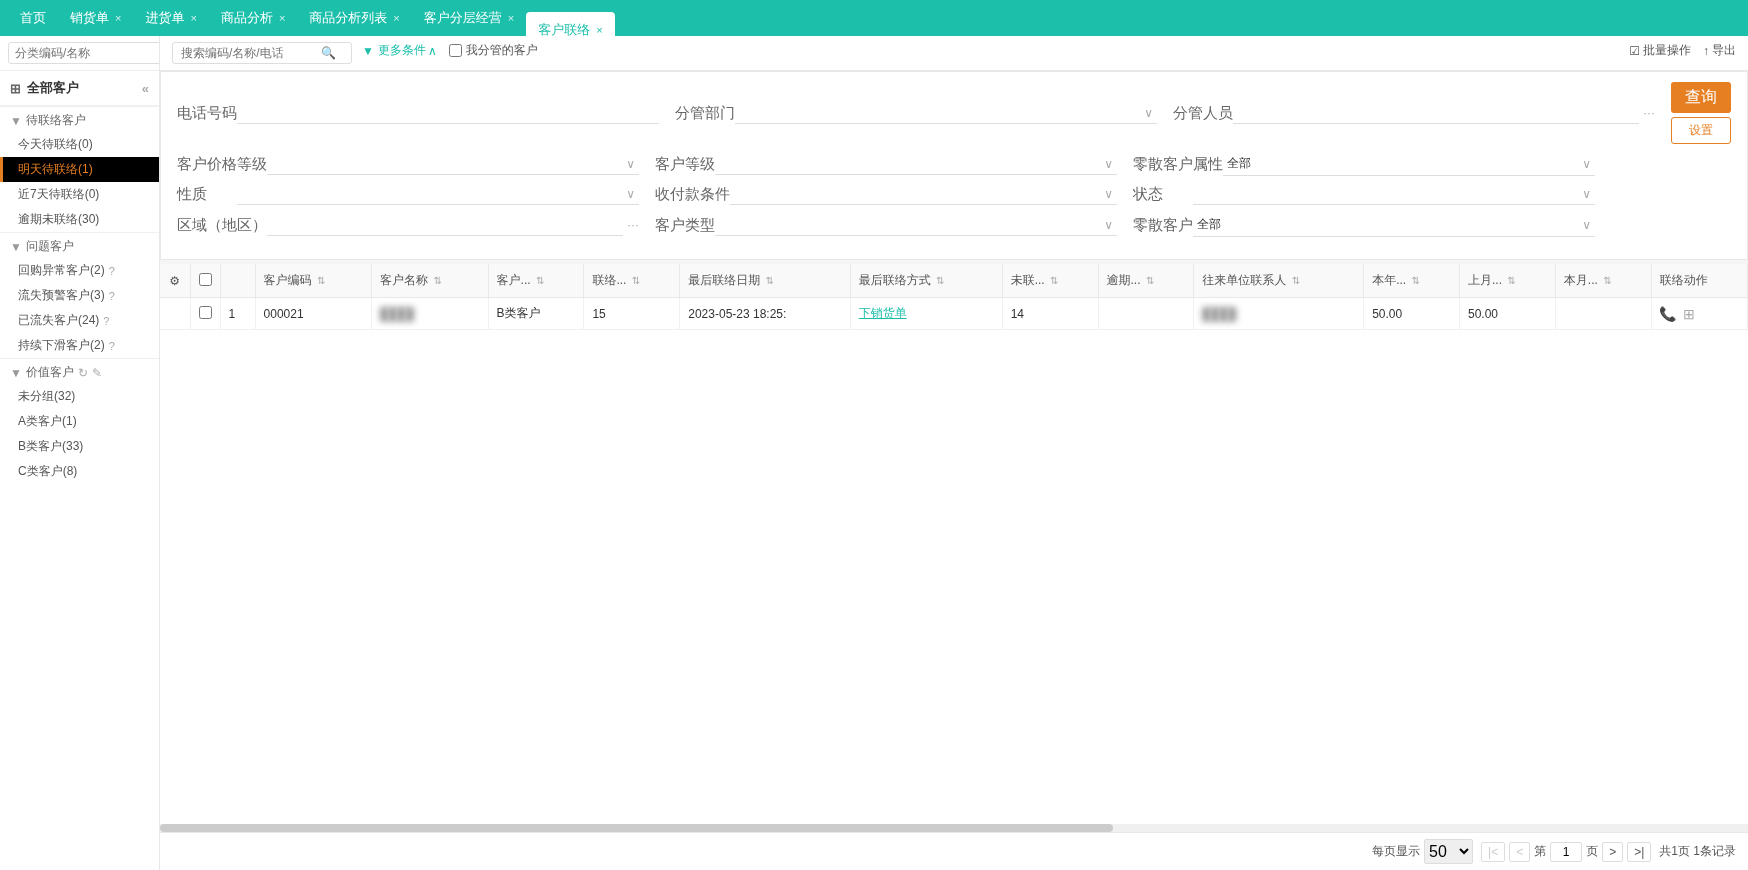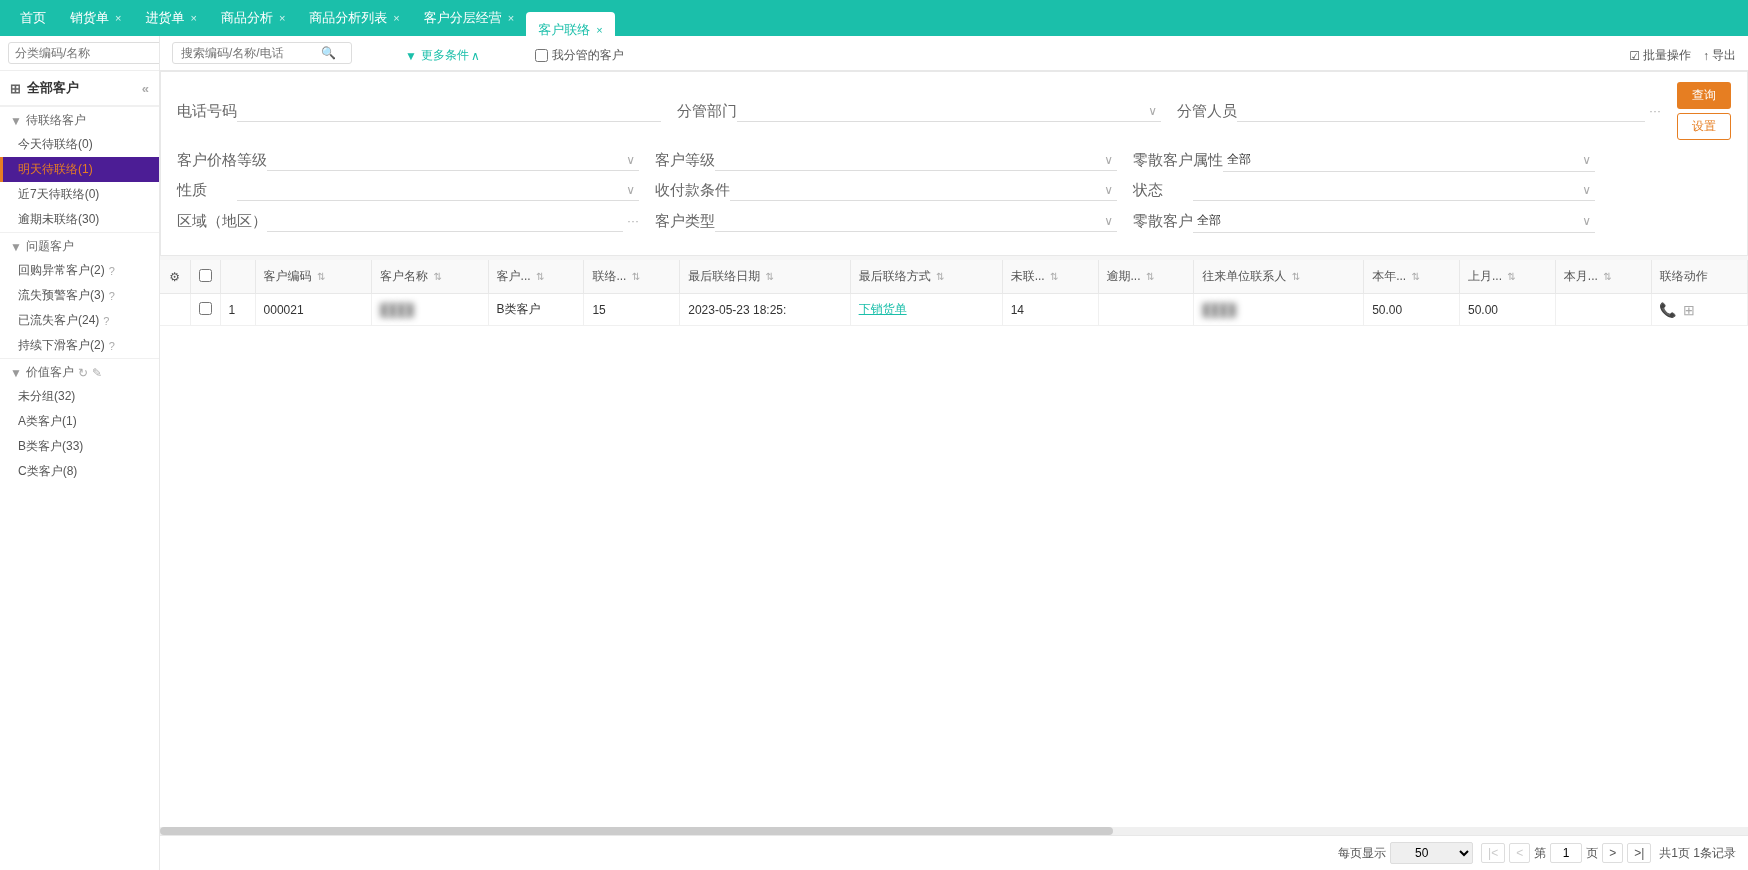--- a/index.html
+++ b/index.html
@@ -101,21 +101,21 @@
     }
     .sidebar-item {
       padding: 4px 10px 4px 18px;
       cursor: pointer;
       color: #555;
       font-size: 12px;
       display: flex;
       align-items: center;
     }
     .sidebar-item.active {
-      background: #4c1d95;
+      background: #000000;
       color: #e67e22;
       border-left: 3px solid #e67e22;
       padding-left: 15px;
     }
     .sidebar-item .help-icon {
       margin-left: 4px;
       color: #aaa;
       font-size: 11px;
     }
 
@@ -124,25 +124,24 @@
       flex: 1;
       display: flex;
       flex-direction: column;
       overflow: hidden;
       background: #f5f5f5;
     }
 
     
     .filter-bar {
       display: flex;
-      align-items: flex-end;
+      align-items: flex-start;
       background: #fff;
       padding: 6px 12px;
       border-bottom: 1px solid #e8e8e8;
-      gap: 43px;
     }
     .filter-bar .search-box {
       display: flex;
       align-items: center;
       border: 1px solid #ddd;
       border-radius: 3px;
       padding: 3px 8px;
       width: 180px;
       color: #999;
       font-size: 12px;
@@ -254,21 +253,21 @@
       display: flex;
       flex-direction: column;
       gap: 4px;
     }
     .btn-query {
       background: #e67e22;
       color: #fff;
       border: none;
       border-radius: 3px;
       padding: 5px 14px;
-      font-size: 12px;
+      font-size: 16px;
       cursor: pointer;
       white-space: nowrap;
     }
     .btn-settings {
       background: #fff;
       color: #e67e22;
       border: 1px solid #e67e22;
       border-radius: 3px;
       padding: 4px 14px;
       font-size: 12px;
@@ -341,22 +340,22 @@
       gap: 8px;
     }
     .table-footer .per-page {
       display: flex;
       align-items: center;
       gap: 4px;
     }
     .table-footer .per-page select {
       border: 1px solid #ddd;
       border-radius: 2px;
-      padding: 2px 20px;
-      font-size: 12px;
+      padding: 2px 0;
+      font-size: 16px;
     }
     .table-footer .pagination {
       display: flex;
       align-items: center;
       gap: 4px;
     }
     .table-footer .pagination button {
       border: 1px solid #ddd;
       background: #fff;
       padding: 2px 6px;

